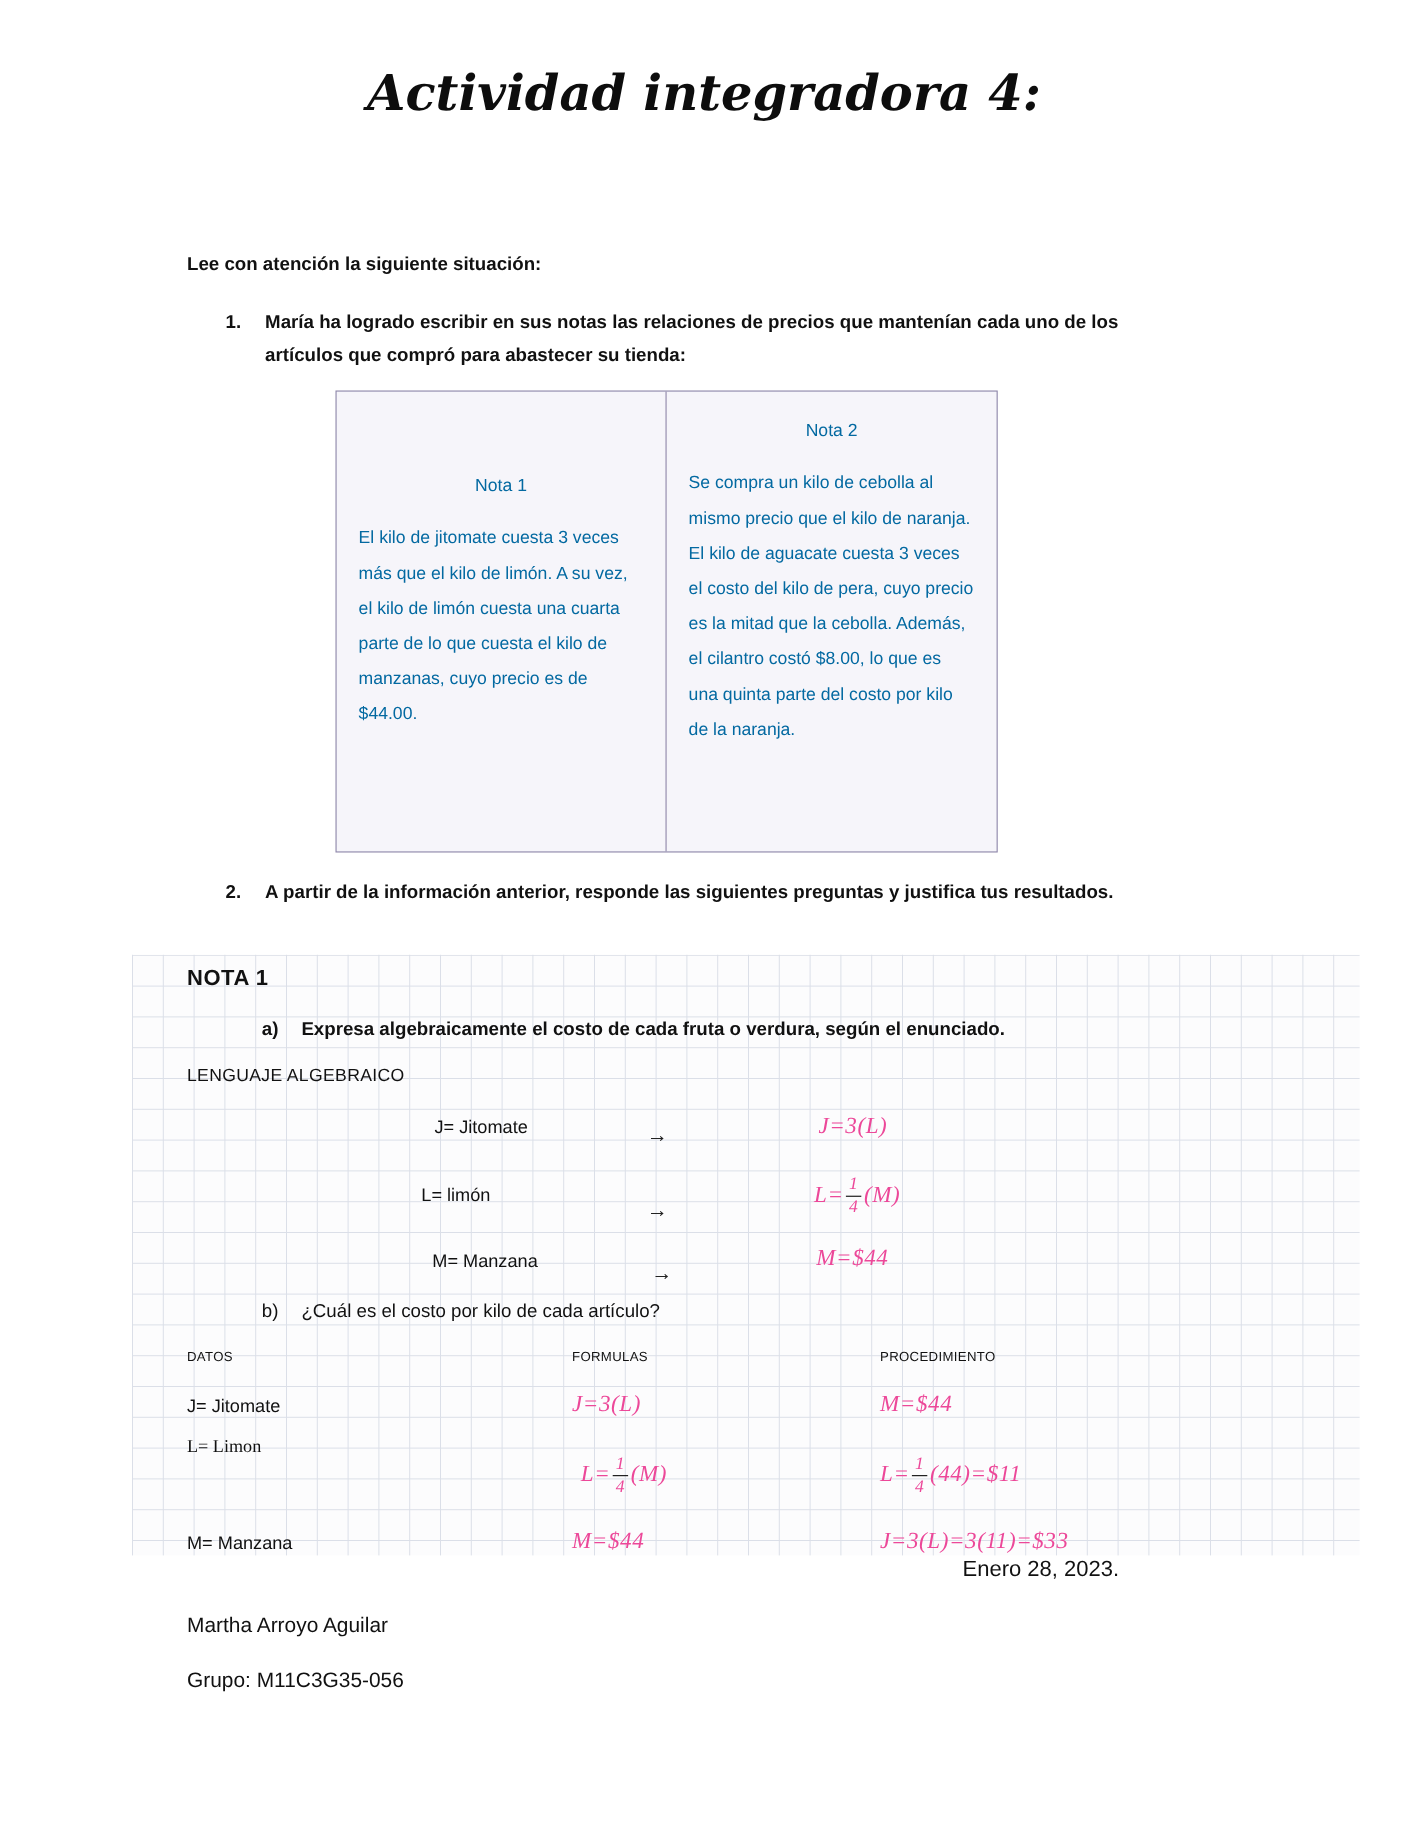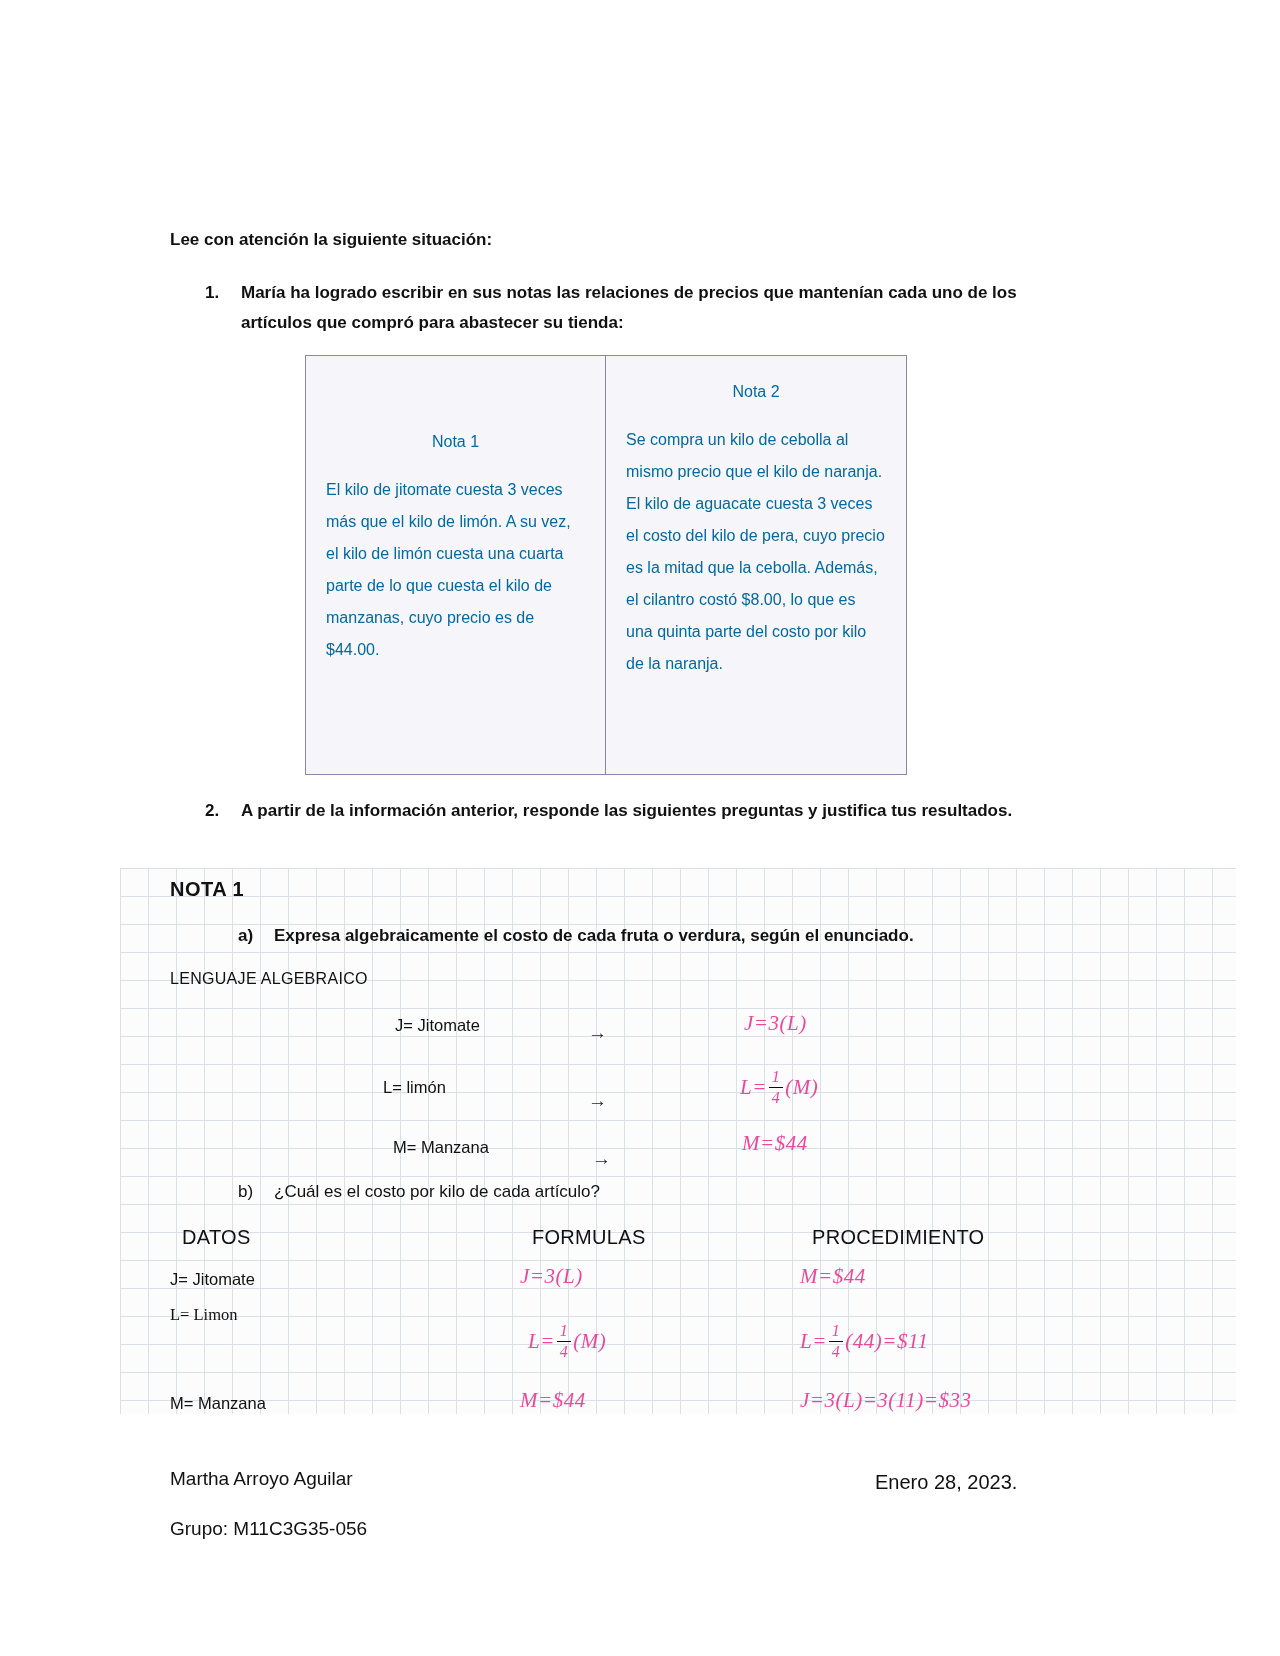--- a/index.html
+++ b/index.html
@@ -91,32 +91,33 @@
   .math .frac {
     display: inline-block;
     vertical-align: -0.55em;
     text-align: center;
     font-size: 16px;
     line-height: 1.1;
     margin: 0 2px;
   }
   .math .frac .num { display: block; border-bottom: 1.2px solid #0a0a0a; padding: 0 3px 1px; }
   .math .frac .den { display: block; padding-top: 1px; }
-  .col-header { position: absolute; font-size: 20px; letter-spacing: 0.3px; margin-left: 12px; }
+  .col-header { position: absolute; font-size: 12px; letter-spacing: 0.3px; }
   .cell-label { position: absolute; font-size: 16.5px; }
   .footer-name { position: absolute; top: 1468px; left: 170px; font-size: 19px; }
   .footer-group { position: absolute; top: 1498px; left: 170px; font-size: 19px; margin-top: 20px; }
-  .footer-date { position: absolute; top: 1471px; left: 875px; font-size: 20px; }
+  .footer-date { position: absolute; top: 1416px; left: 875px; font-size: 20px; }
 </style>
 </head>
 <body>
 
 <div class="page">
 
   <div class="title">
+    <div>Actividad integradora 4:</div>
   </div>
 
   <div class="intro">Lee con atención la siguiente situación:</div>
 
   <div class="numbered item1">
     <div class="num">1.</div>
     <div class="txt">María ha logrado escribir en sus notas las relaciones de precios que mantenían cada uno de los artículos que compró para abastecer su tienda:</div>
   </div>
 
   <div class="notes-table">

